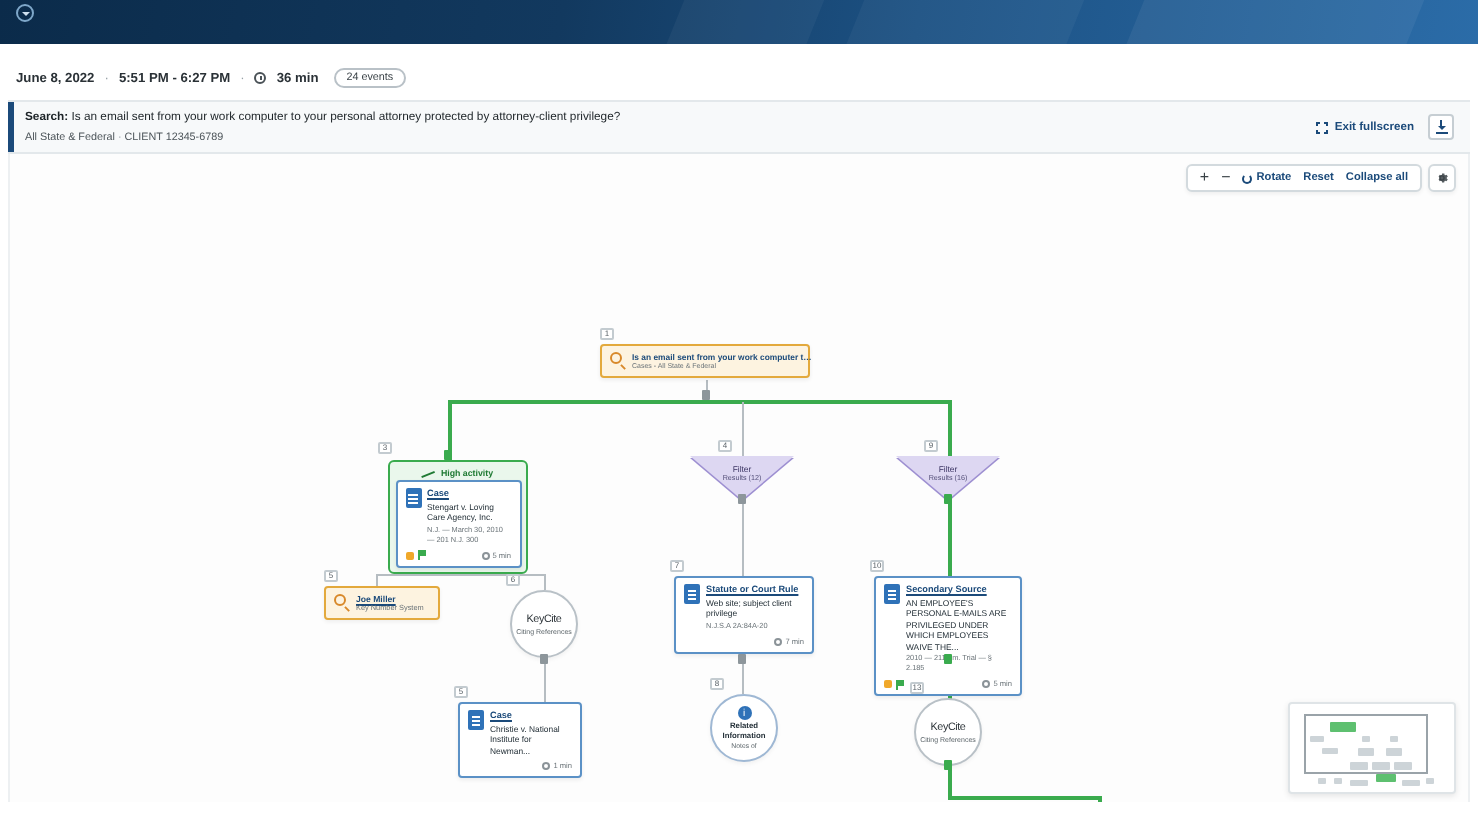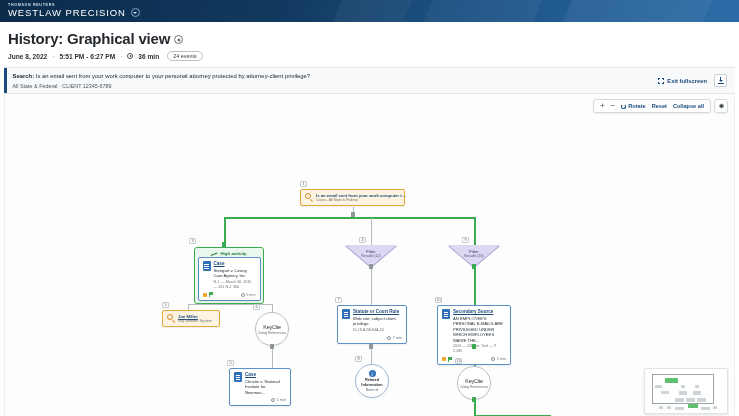--- a/index.html
+++ b/index.html
@@ -327,35 +327,27 @@
   .bottom-strip { height: 0; }
 </style>
 </head>
 <body>
 
 <div class="brandbar">
   <div class="streak" style="left:330px"></div>
   <div class="streak" style="left:420px;width:110px"></div>
   <div class="streak" style="left:560px;width:140px;background:rgba(255,255,255,0.06)"></div>
   <div class="brand-wrap">
-    <div>
-      <div class="brand-top">THOMSON REUTERS</div>
-      <div class="brand-main">WESTLAW PRECISION</div>
-    </div>
     <div class="brand-caret">
         <i></i>
       </div>
   </div>
 </div>
 
 <div class="page-head">
-  <div class="page-title">
-    <span>History: Graphical view</span>
-    <span class="info-ico"></span>
-  </div>
   <div class="meta-row">
     <span>June 8, 2022</span>
     <span class="meta-dot">·</span>
     <span>5:51 PM - 6:27 PM</span>
     <span class="meta-dot">·</span>
     <span class="clock-ico"></span>
     <span>36 min</span>
     <span class="events-badge">24 events</span>
   </div>
 </div>

